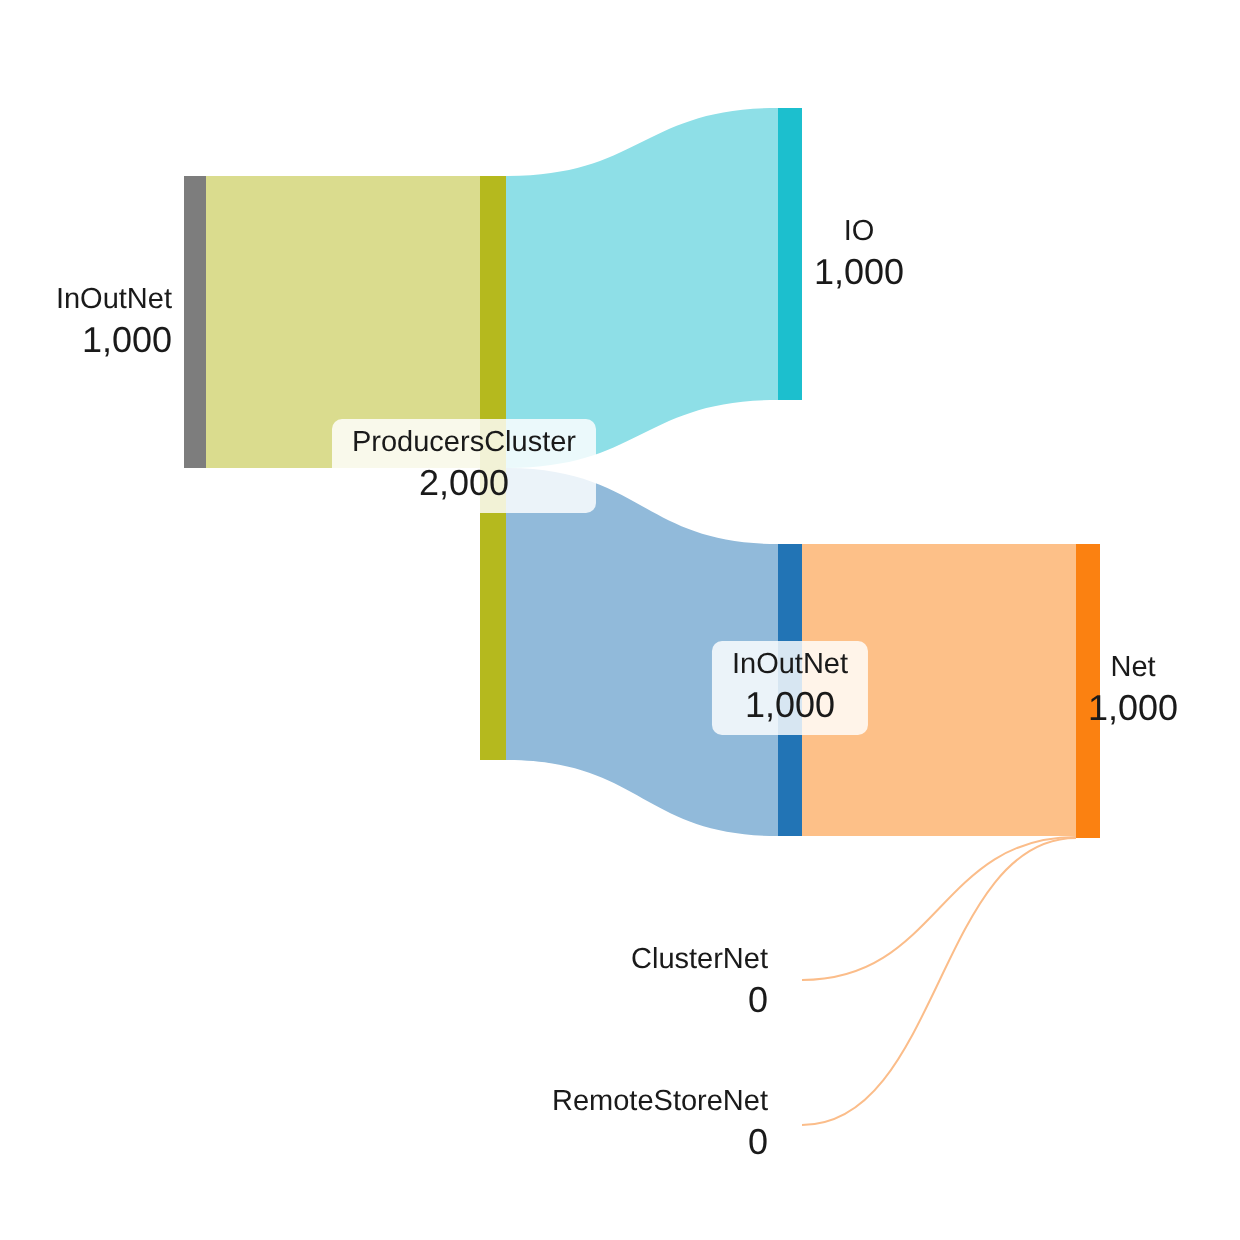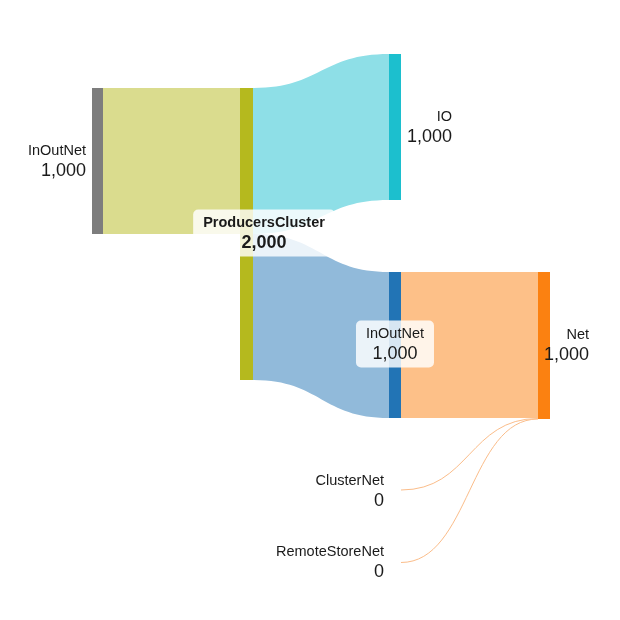--- a/index.html
+++ b/index.html
@@ -30,21 +30,21 @@
   }
   .node-label .nl-name {
     font-size: 14.5px;
     line-height: 19px;
   }
   .node-label .nl-value {
     font-size: 18px;
     line-height: 21px;
   }
   .align-right { text-align: right; }
-  .align-left  { text-align: right; }
+  .align-left  { text-align: center; }
   .boxed {
     text-align: center;
     transform: translate(-50%, -50%);
     background: rgba(255,255,255,0.82);
     border-radius: 5px;
     padding: 3px 10px 4px 10px;
   }
 </style>
 </head>
 <body>
@@ -63,21 +63,21 @@
       <rect x="389" y="54" width="12" height="146" fill="#1cbfce"></rect>
       <rect x="389" y="272" width="12" height="146" fill="#2274b5"></rect>
       <rect x="538" y="272" width="12" height="147" fill="#fb8111"></rect>
     </svg>
 
   <div class="node-label align-right" style="right:534px; top:141px;">
     <div class="nl-name">InOutNet</div>
     <div class="nl-value">1,000</div>
   </div>
 
-  <div class="node-label boxed" style="left:264px; top:233px;font-weight:bold;">
+  <div class="node-label boxed" style="left:232px; top:233px;">
     <div class="nl-name">ProducersCluster</div>
     <div class="nl-value">2,000</div>
   </div>
 
   <div class="node-label align-left" style="left:407px; top:107px;">
     <div class="nl-name">IO</div>
     <div class="nl-value">1,000</div>
   </div>
 
   <div class="node-label boxed" style="left:395px; top:344px;">

